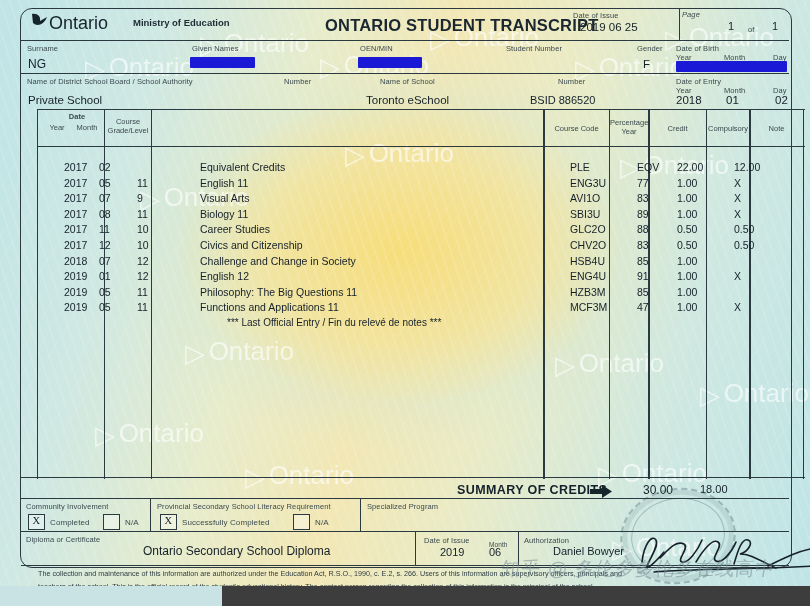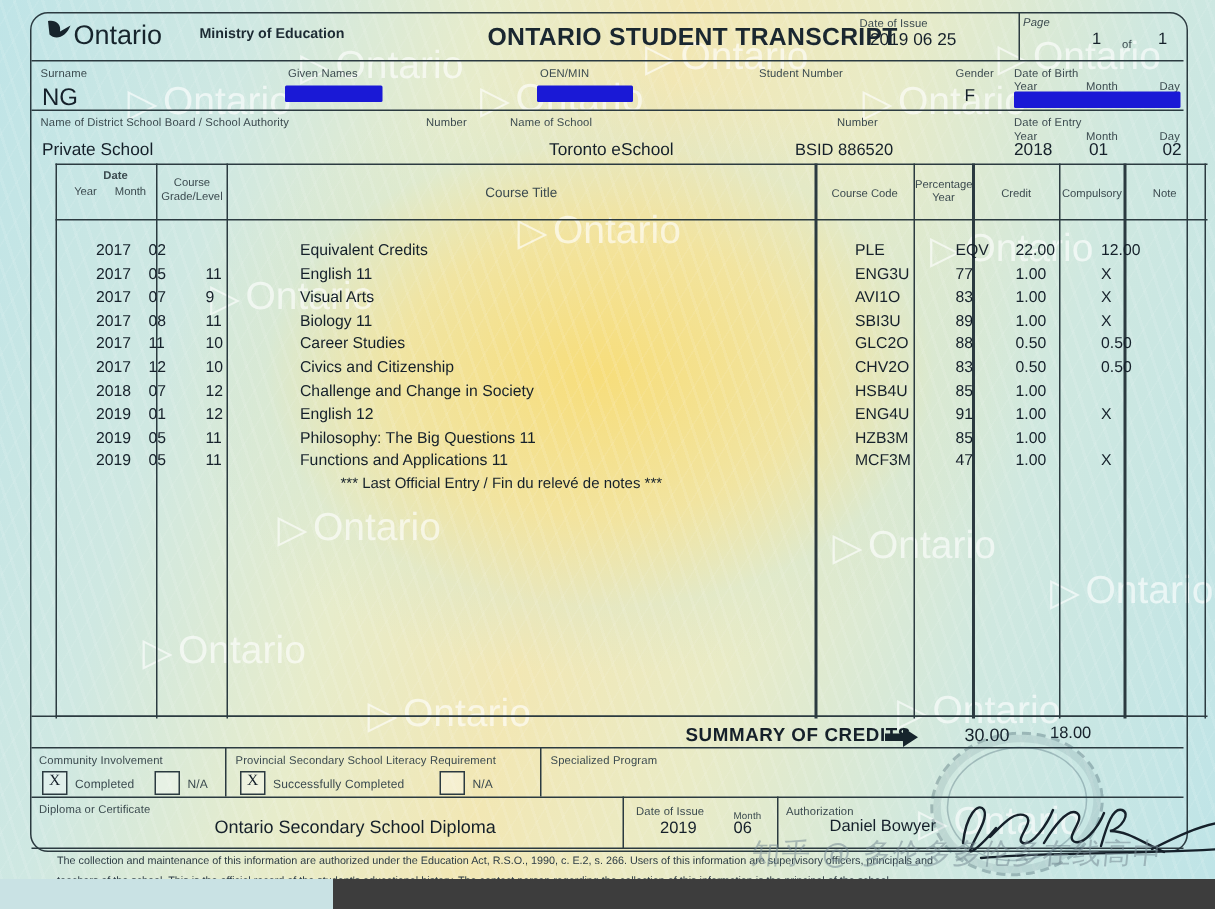--- a/index.html
+++ b/index.html
@@ -122,21 +122,21 @@
 
   <div class="line" style="left:679px;top:8px;width:1.2px;height:32px;"></div>
   <div class="lbl" style="left:682px;top:10px;font-style:italic;">Page</div>
   <div class="val" style="left:728px;top:20px;">1</div>
   <div class="lbl" style="left:748px;top:25px;">of</div>
   <div class="val" style="left:772px;top:20px;">1</div>
 
   <div class="line" style="left:21px;top:40px;width:768px;height:1.3px;"></div>
 
   <div class="lbl" style="left:27px;top:44px;">Surname</div>
-  <div class="val" style="left:28px;top:57px;font-size:16px;">NG</div>
+  <div class="val" style="left:28px;top:57px;font-size:12px;">NG</div>
 
   <div class="lbl" style="left:192px;top:44px;">Given Names</div>
   <div class="redact" style="left:190px;top:57px;width:65px;height:11px;"></div>
 
   <div class="lbl" style="left:360px;top:44px;">OEN/MIN</div>
   <div class="redact" style="left:358px;top:57px;width:64px;height:11px;"></div>
 
   <div class="lbl" style="left:506px;top:44px;">Student Number</div>
 
   <div class="lbl" style="left:637px;top:44px;">Gender</div>
@@ -148,21 +148,21 @@
   <div class="lbl" style="left:773px;top:53px;">Day</div>
   <div class="redact" style="left:676px;top:61px;width:111px;height:11px;"></div>
 
   <div class="line" style="left:21px;top:73px;width:768px;height:1.3px;"></div>
 
   <div class="lbl" style="left:27px;top:77px;">Name of District School Board / School Authority</div>
   <div class="val" style="left:28px;top:94px;font-size:11.5px;">Private School</div>
 
   <div class="lbl" style="left:284px;top:77px;">Number</div>
 
-  <div class="lbl" style="left:340px;top:77px;">Name of School</div>
+  <div class="lbl" style="left:380px;top:77px;">Name of School</div>
   <div class="val" style="left:366px;top:94px;font-size:11.5px;">Toronto eSchool</div>
 
   <div class="lbl" style="left:558px;top:77px;">Number</div>
   <div class="val" style="left:530px;top:94px;font-size:11px;">BSID  886520</div>
 
   <div class="lbl" style="left:676px;top:77px;">Date of Entry</div>
   <div class="lbl" style="left:676px;top:86px;">Year</div>
   <div class="lbl" style="left:724px;top:86px;">Month</div>
   <div class="lbl" style="left:773px;top:86px;">Day</div>
   <div class="val" style="left:676px;top:94px;font-size:11.5px;">2018</div>
@@ -182,21 +182,20 @@
     <div class="col colthick" style="left:611px;"></div>
     <div class="col" style="left:669px;"></div>
     <div class="col colthick" style="left:712px;"></div>
     <div class="col" style="left:766px;"></div>
 
     <div class="chead" style="left:20px;top:3px;width:40px;font-weight:bold;">Date</div>
     <div class="chead" style="left:4px;top:14px;width:32px;">Year</div>
     <div class="chead" style="left:34px;top:14px;width:32px;">Month</div>
     <div class="chead" style="left:68px;top:8px;width:46px;">Course</div>
     <div class="chead" style="left:68px;top:17px;width:46px;">Grade/Level</div>
-    <div class="chead" style="left:115px;top:14px;width:391px;font-size:9px;">Course Title</div>
     <div class="chead" style="left:507px;top:15px;width:65px;">Course Code</div>
     <div class="chead" style="left:573px;top:9px;width:38px;">Percentage</div>
     <div class="chead" style="left:573px;top:18px;width:38px;">Year</div>
     <div class="chead" style="left:612px;top:15px;width:57px;">Credit</div>
     <div class="chead" style="left:670px;top:15px;width:42px;">Compulsory</div>
     <div class="chead" style="left:713px;top:15px;width:53px;">Note</div>
 
     <div id="rows">
         <div class="crow" style="top: 52px; left: 0px;">
           <span class="c-year">2017</span>

